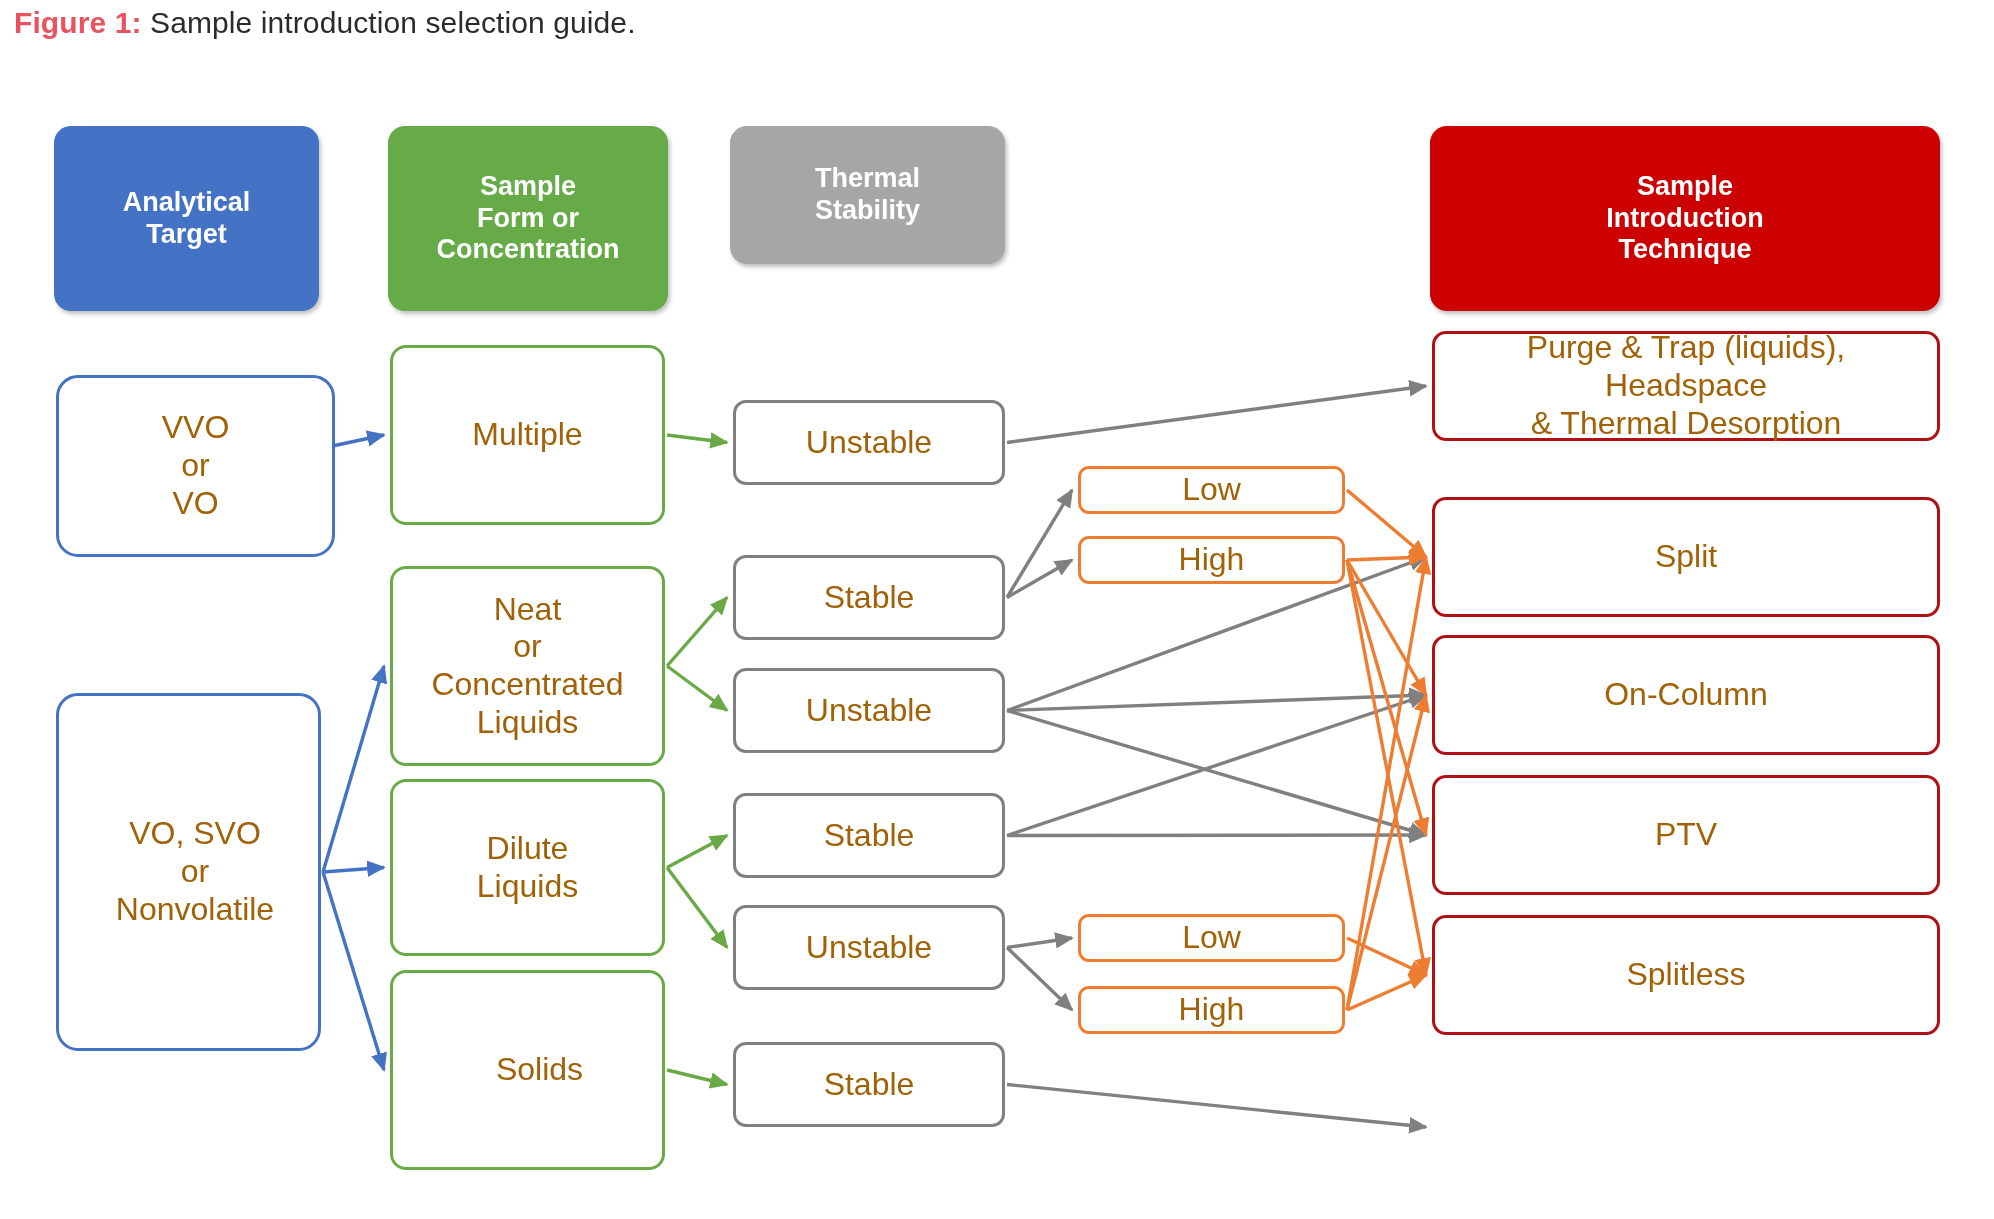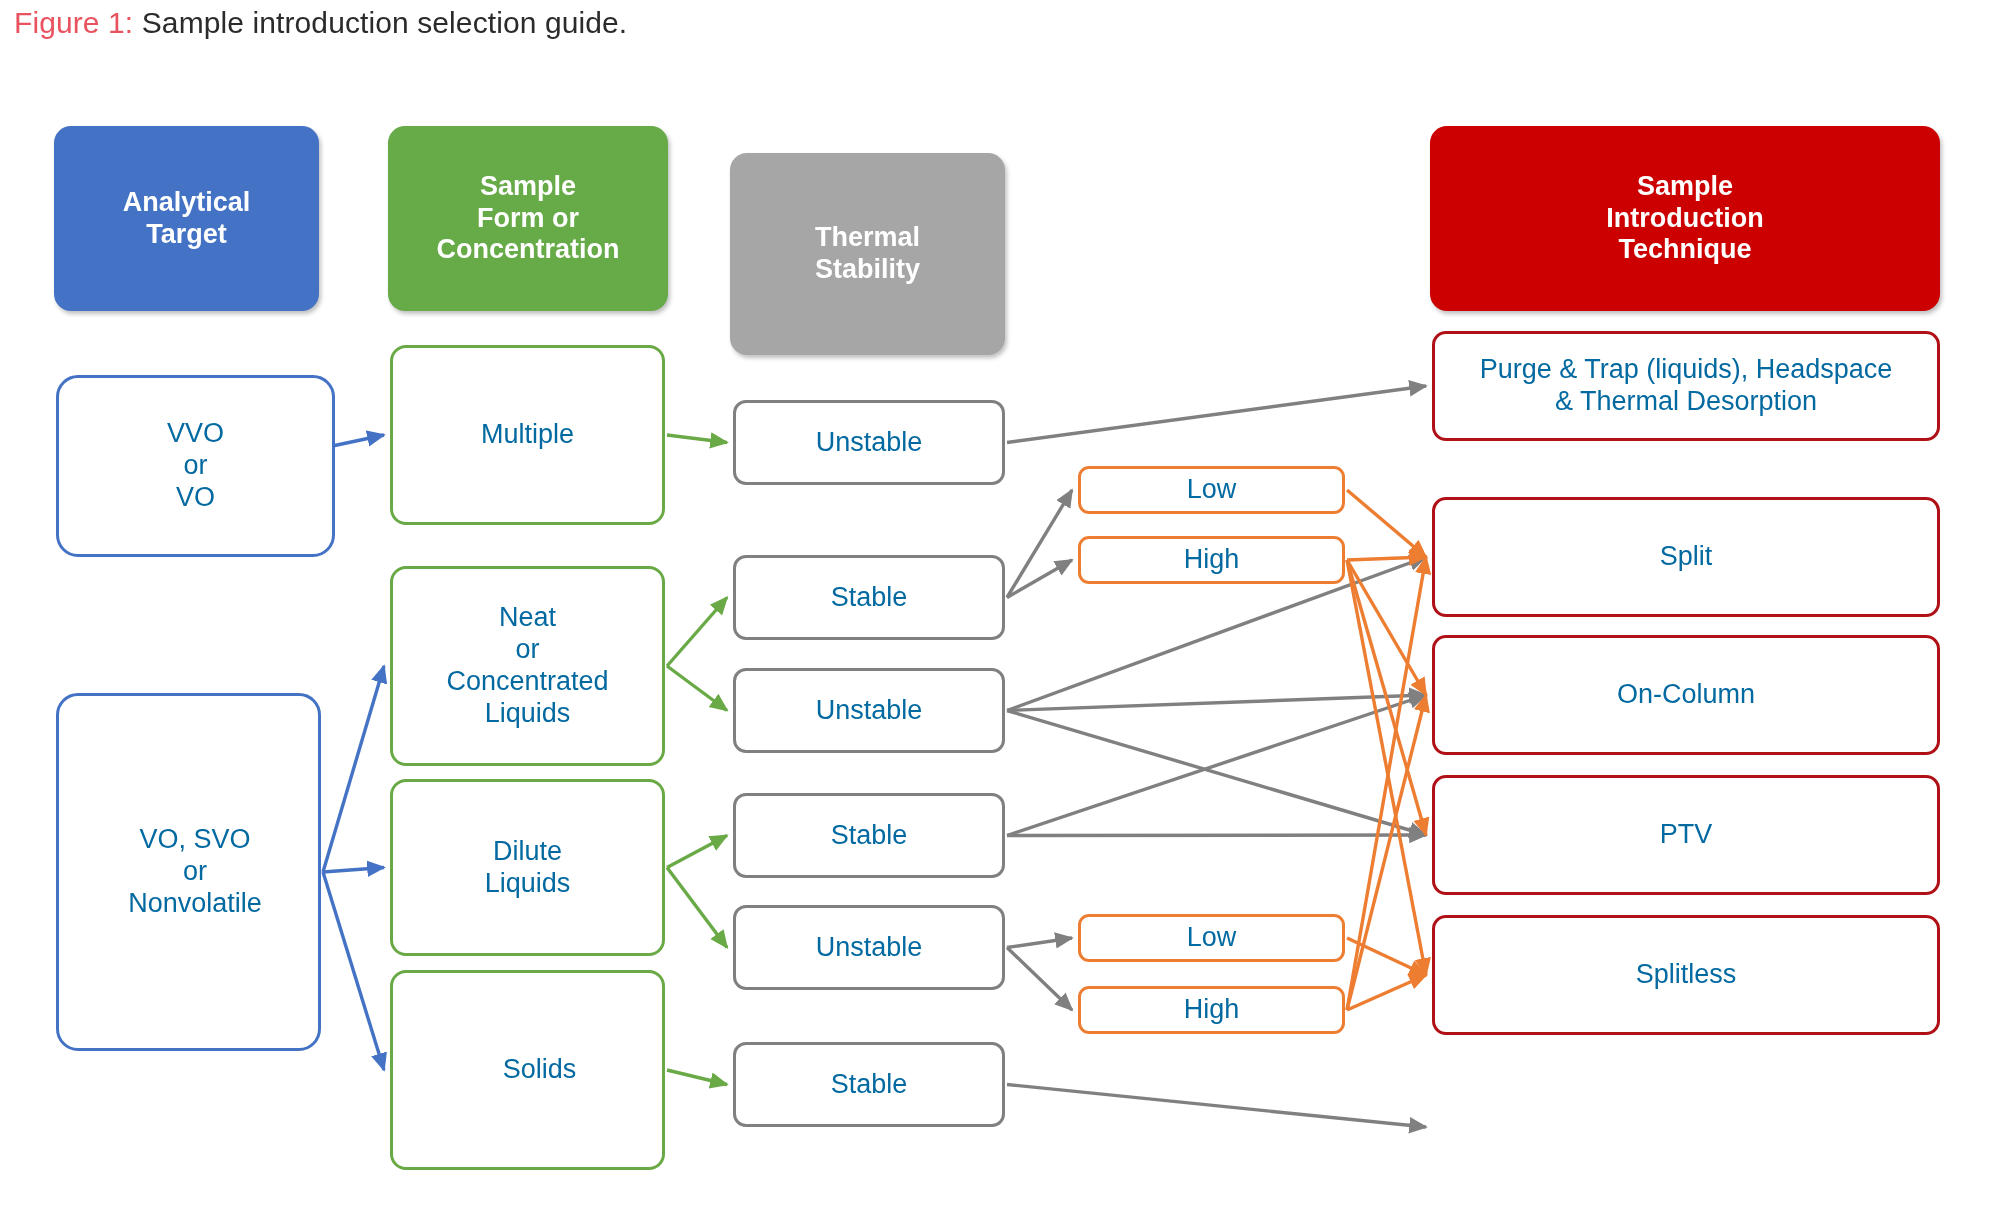--- a/index.html
+++ b/index.html
@@ -10,21 +10,21 @@
     overflow: hidden;
   }
   #stage { position: relative; width: 1994px; height: 1219px; }
 
   
   .caption {
     position: absolute; left: 14px; top: 6px;
     font-size: 30px; color: #2b2b2b; white-space: nowrap;
     letter-spacing: .1px;
   }
-  .caption .figlabel { color: #e8535f; font-weight: normal; }
+  .caption .figlabel { color: #e8535f; font-weight: bold; }
 
   
   .node {
     position: absolute;
     display: flex; align-items: center; justify-content: center;
     text-align: center;
     line-height: 1.18;
     border-radius: 14px;
     background: #ffffff;
   }
@@ -36,21 +36,21 @@
     border: none; border-radius: 17px;
     box-shadow: 2px 3px 4px rgba(0,0,0,.25);
   }
   .hdr.blue   { background: #4472c4; }
   .hdr.green  { background: #67ab49; }
   .hdr.gray   { background: #a6a6a6; }
   .hdr.orange { background: #ed7d31; }
   .hdr.red    { background: #cc0000; }
 
   
-  .out { font-size: 27px; color: #0369a1; }
+  .out { font-size: 32px; color: #a16207; }
   .out.blue   { border: 3.5px solid #4472c4; border-radius: 22px; }
   .out.green  { border: 3.5px solid #6aaa46; border-radius: 16px; }
   .out.gray   { border: 3.5px solid #808080; border-radius: 13px; }
   .out.orange { border: 3.5px solid #ed7d31; border-radius: 11px; }
   .out.red    { border: 3.5px solid #b01116; border-radius: 14px; }
 
   
   #links {
     position: absolute; left: 0; top: 0;
     width: 1994px; height: 1219px;
@@ -114,21 +114,21 @@
     </svg>
 
   <div class="node hdr blue" style="left:54px;top:126px;width:265px;height:185px;">
     <span class="txt">Analytical<br>Target</span>
     </div>
 
   <div class="node hdr green" style="left:388px;top:126px;width:280px;height:185px;">
     <span class="txt">Sample<br>Form or<br>Concentration</span>
     </div>
 
-  <div class="node hdr gray" style="left:730px;top:126px;width:275px;height:202px;margin-top:27px;">
+  <div class="node hdr gray" style="left:730px;top:126px;width:275px;height:138px;">
     <span class="txt">Thermal<br>Stability</span>
     </div>
 
 
   <div class="node hdr red" style="left:1430px;top:126px;width:510px;height:185px;">
     <span class="txt">Sample<br>Introduction<br>Technique</span>
     </div>
 
   <div class="node out blue" id="n-vvo-or-vo" style="left:56px;top:375px;width:279px;height:182px;">
     <span class="txt">VVO<br>or<br>VO</span>

